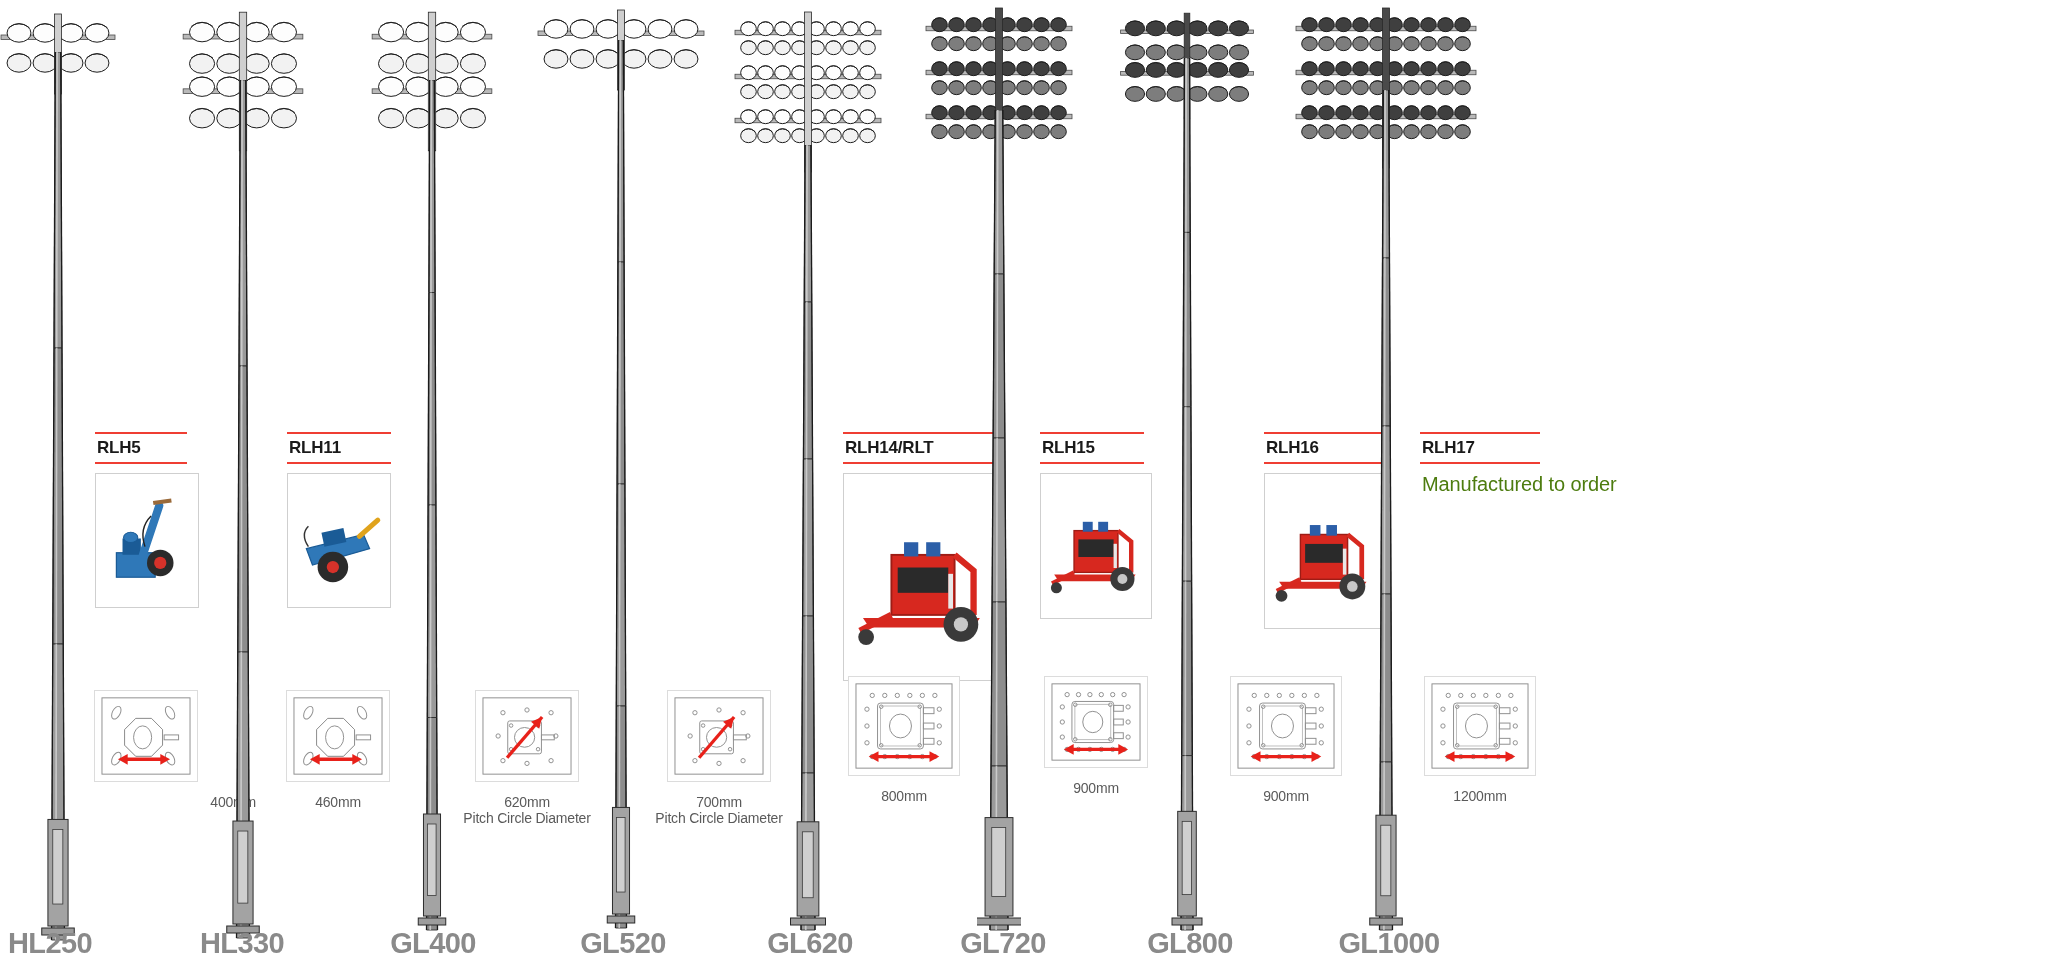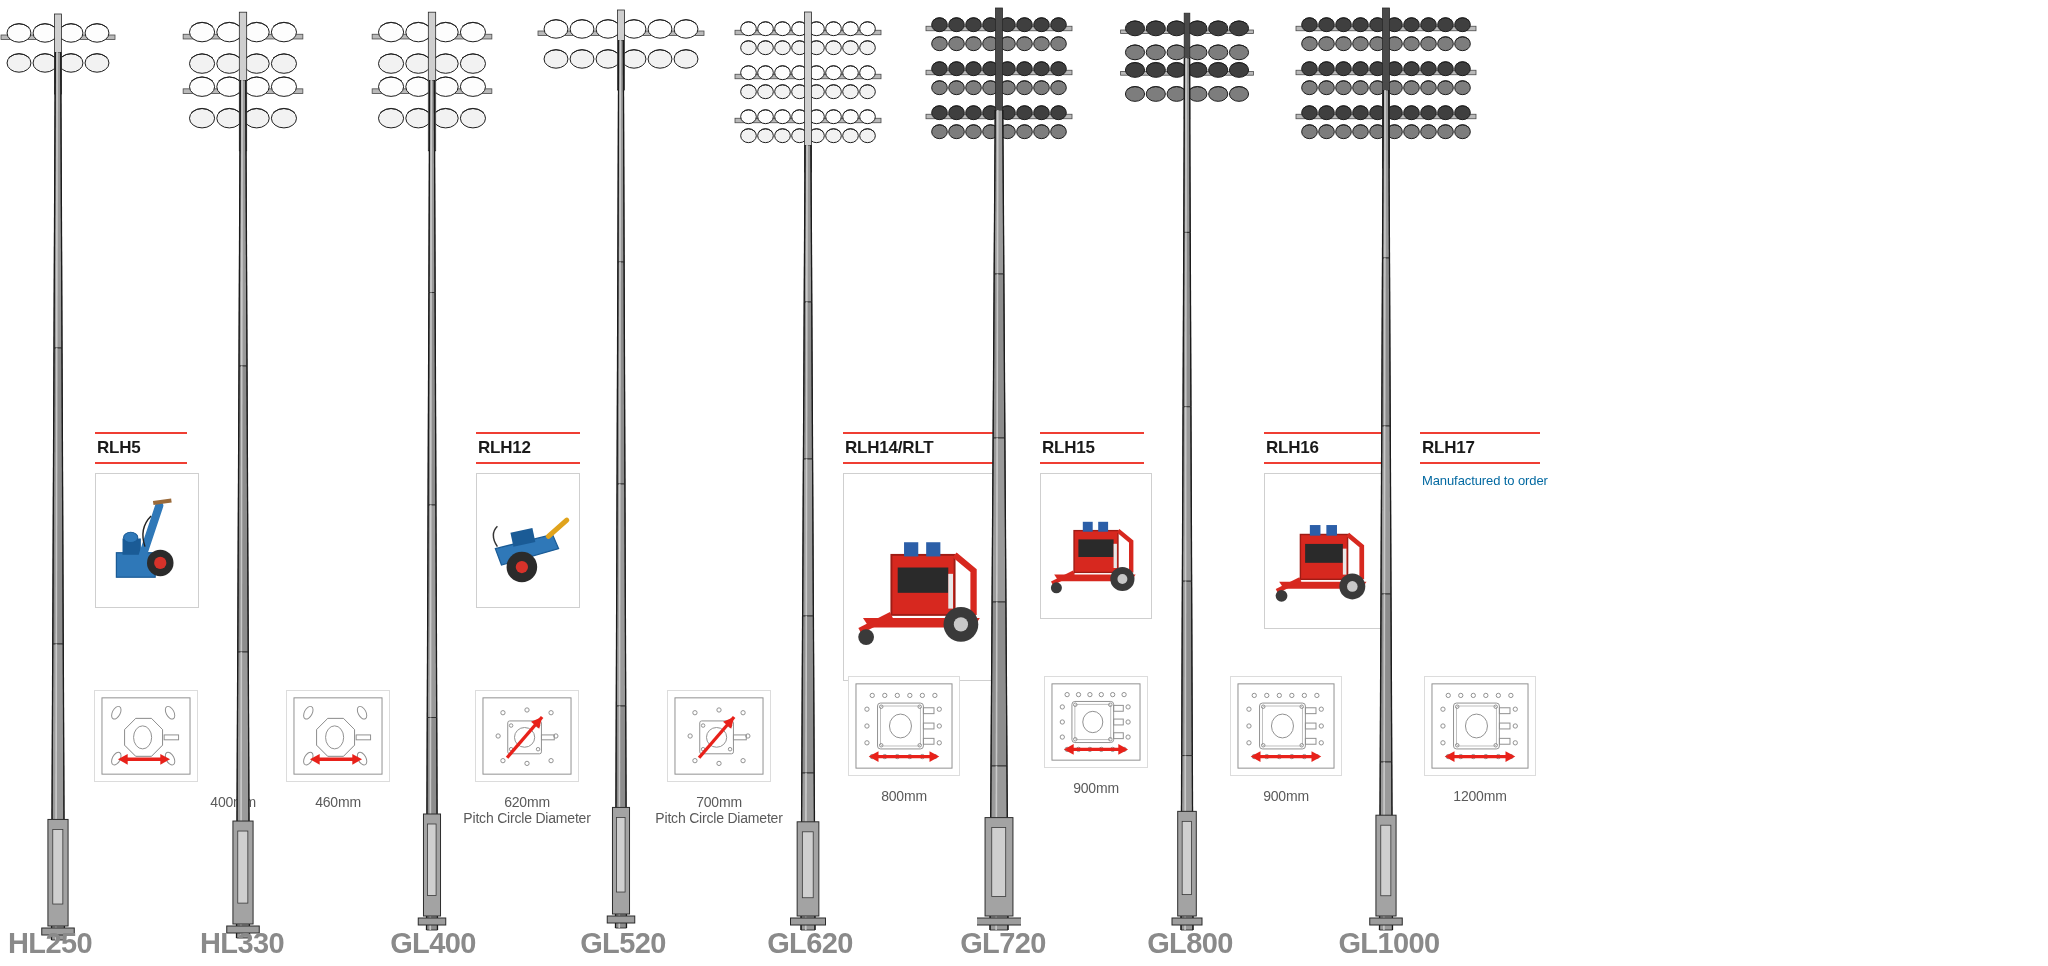--- a/index.html
+++ b/index.html
@@ -19,21 +19,21 @@
 
   
   .card{position:absolute;}
   .card-rule{height:2px;background:#ef3e33;width:100%;}
   .card-title{
     font-size:17px;font-weight:bold;color:#1a1a1a;
     letter-spacing:-0.2px;line-height:1;
     padding:5px 0 6px 2px;white-space:nowrap;
   }
   .card-sub{
-    font-size:13px;color:#0369a1;padding:9px 0 0 2px;
+    font-size:20px;color:#4d7c0f;padding:9px 0 0 2px;
     white-space:nowrap;letter-spacing:-0.1px;text-align:center;
   }
   .photo-box{
     border:1px solid #cfcfcf;background:#fff;
     box-sizing:border-box;position:relative;overflow:hidden;
     margin-top:9px;
   }
   .photo-box svg{display:block;width:100%;height:100%;}
 
   
@@ -241,20 +241,36 @@
           <path d="M 14.256666666666668 572 L 24.743333333333332 572 L 26 858 L 13 858 Z" fill="#9a9a9a" stroke="#2d2d2d" stroke-width="0.9"></path>
           <path d="M 14.256666666666668 572 L 13 858" stroke="#1b1b1b" stroke-width="1.3" fill="none"></path>
           <path d="M 24.743333333333332 572 L 26 858" stroke="#1b1b1b" stroke-width="1.3" fill="none"></path>
           <path d="M 17.822133333333333 572 L 17.42 858" stroke="#d6d6d6" stroke-width="1.6" fill="none" opacity="0.8"></path>
           <rect x="9.424999999999999" y="741.04" width="20.150000000000002" height="102.96" fill="#a3a3a3" stroke="#2d2d2d" stroke-width="1"></rect>
           <rect x="14.261" y="751.04" width="10.075000000000001" height="72.07199999999999" fill="#cfcfcf" stroke="#3a3a3a" stroke-width="0.8"></rect>
           <rect x="3.25" y="846" width="32.5" height="7" fill="#9d9d9d" stroke="#2a2a2a" stroke-width="1"></rect>
         </svg>
       </div>
     </div>
+    <div class="card" style="left: 287px; top: 432px; width: 104px;">
+      <div class="card-rule" style="background: rgb(239, 62, 51);"></div>
+      <div class="card-title">RLH11</div>
+      <div class="card-rule" style="background: rgb(239, 62, 51);"></div>
+      <div class="photo-box" style="width: 104px; height: 135px;">
+        <svg width="104" height="135" viewBox="0 0 100 100" preserveAspectRatio="xMidYMid meet">
+          <rect x="0" y="0" width="100" height="100" fill="#ffffff"></rect>
+          <path d="M18 58 L74 44 L80 58 L24 74 Z" fill="#2f78b8" stroke="#1a5b96" stroke-width="1.2"></path>
+          <rect x="34" y="40" width="22" height="14" fill="#1a5b96" transform="rotate(-12 45 47)"></rect>
+          <path d="M70 46 L88 30" stroke="#e0a31c" stroke-width="5" stroke-linecap="round"></path>
+          <circle cx="44" cy="76" r="15" fill="#2b2b2b"></circle>
+          <circle cx="44" cy="76" r="6" fill="#d7322a"></circle>
+          <path d="M20 56 q-8 -12 0 -20" stroke="#333" stroke-width="1.4" fill="none"></path>
+        </svg>
+      </div>
+    </div>
     <div class="plate-box" style="left: 286px; top: 690px; width: 104px; height: 92px;">
       <svg width="104" height="92" viewBox="0 0 104 92">
         <g fill="none" stroke="#8f8f8f" stroke-width="1">
           <rect x="7" y="7" width="90" height="78"></rect>
           <polygon points="68.9,55.4 57.6,66.8 41.5,66.8 30.1,55.4 30.1,39.4 41.5,28.0 57.6,28.0 68.9,39.4"></polygon>
           <polygon points="68.9,55.4 57.6,66.8 41.5,66.8 30.1,55.4 30.1,39.4 41.5,28.0 57.6,28.0 68.9,39.4" transform="translate(0,0) scale(1)" stroke-width="0.6" opacity="0.6"></polygon>
           <ellipse cx="48.54" cy="47.4" rx="9.24" ry="11.760000000000002"></ellipse>
           <rect x="70.53999999999999" y="44.9" width="14.76" height="5"></rect>
           <ellipse cx="21.66" cy="22.200000000000003" rx="4" ry="7" transform="rotate(28 21.66 22.200000000000003)"></ellipse>
           <ellipse cx="76.60000000000001" cy="22.200000000000003" rx="4" ry="7" transform="rotate(-28 76.60000000000001 22.200000000000003)"></ellipse>
@@ -356,36 +372,20 @@
           <path d="M 14.595 425 L 13.7975 637.5" stroke="#1b1b1b" stroke-width="1.3" fill="none"></path>
           <path d="M 22.405 425 L 23.2025 637.5" stroke="#1b1b1b" stroke-width="1.3" fill="none"></path>
           <path d="M 17.2504 425 L 16.9952 637.5" stroke="#d6d6d6" stroke-width="1.6" fill="none" opacity="0.8"></path>
           <path d="M 13.7975 637.5 L 23.2025 637.5 L 24 850 L 13 850 Z" fill="#8d8d8d" stroke="#2d2d2d" stroke-width="0.9"></path>
           <path d="M 13.7975 637.5 L 13 850" stroke="#1b1b1b" stroke-width="1.3" fill="none"></path>
           <path d="M 23.2025 637.5 L 24 850" stroke="#1b1b1b" stroke-width="1.3" fill="none"></path>
           <path d="M 16.9952 637.5 L 16.74 850" stroke="#d6d6d6" stroke-width="1.6" fill="none" opacity="0.8"></path>
           <rect x="9.975" y="734" width="17.05" height="102" fill="#a3a3a3" stroke="#2d2d2d" stroke-width="1"></rect>
           <rect x="14.067" y="744" width="8.525" height="71.39999999999999" fill="#cfcfcf" stroke="#3a3a3a" stroke-width="0.8"></rect>
           <rect x="4.75" y="838" width="27.5" height="7" fill="#9d9d9d" stroke="#2a2a2a" stroke-width="1"></rect>
-        </svg>
-      </div>
-    </div>
-    <div class="card" style="left: 476px; top: 432px; width: 104px;">
-      <div class="card-rule" style="background: rgb(239, 62, 51);"></div>
-      <div class="card-title">RLH12</div>
-      <div class="card-rule" style="background: rgb(239, 62, 51);"></div>
-      <div class="photo-box" style="width: 104px; height: 135px;">
-        <svg width="104" height="135" viewBox="0 0 100 100" preserveAspectRatio="xMidYMid meet">
-          <rect x="0" y="0" width="100" height="100" fill="#ffffff"></rect>
-          <path d="M18 58 L74 44 L80 58 L24 74 Z" fill="#2f78b8" stroke="#1a5b96" stroke-width="1.2"></path>
-          <rect x="34" y="40" width="22" height="14" fill="#1a5b96" transform="rotate(-12 45 47)"></rect>
-          <path d="M70 46 L88 30" stroke="#e0a31c" stroke-width="5" stroke-linecap="round"></path>
-          <circle cx="44" cy="76" r="15" fill="#2b2b2b"></circle>
-          <circle cx="44" cy="76" r="6" fill="#d7322a"></circle>
-          <path d="M20 56 q-8 -12 0 -20" stroke="#333" stroke-width="1.4" fill="none"></path>
         </svg>
       </div>
     </div>
     <div class="plate-box" style="left: 475px; top: 690px; width: 104px; height: 92px;">
       <svg width="104" height="92" viewBox="0 0 104 92">
         <g fill="none" stroke="#8f8f8f" stroke-width="1">
           <rect x="7" y="7" width="90" height="78"></rect>
           <rect x="32.32" y="30.599999999999998" width="34.44" height="33.6" rx="2"></rect>
           <ellipse cx="49.54" cy="47.4" rx="10.331999999999999" ry="10.08"></ellipse>
           <rect x="66.75999999999999" y="44.9" width="13.120000000000001" height="5"></rect>

